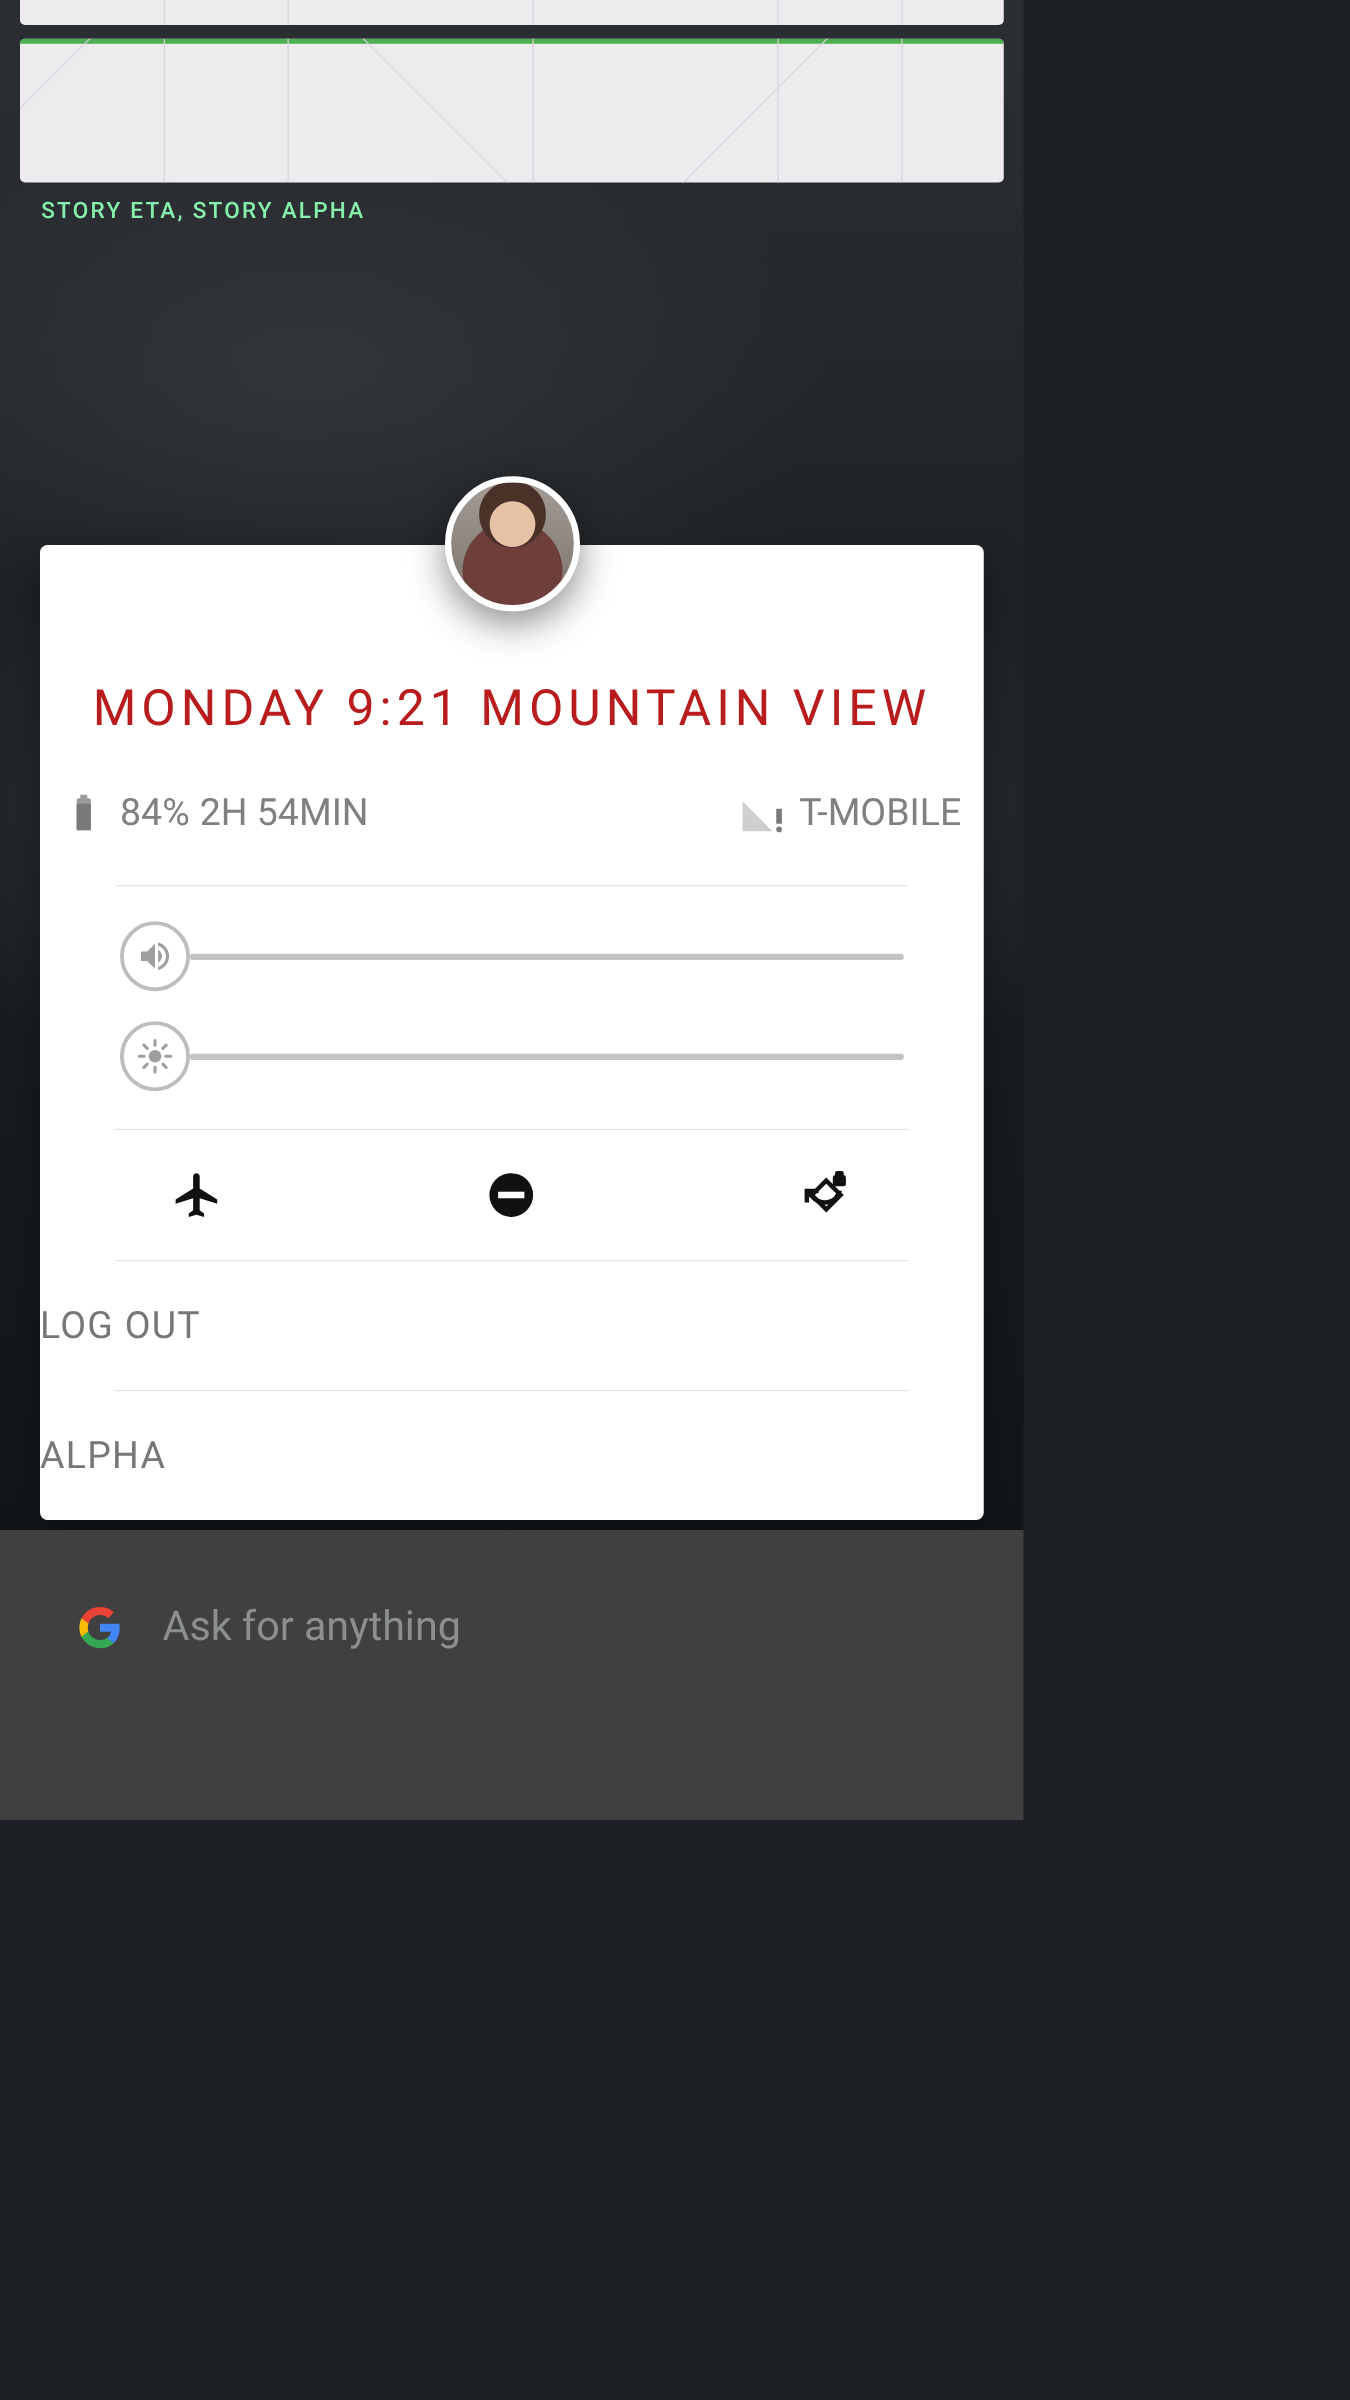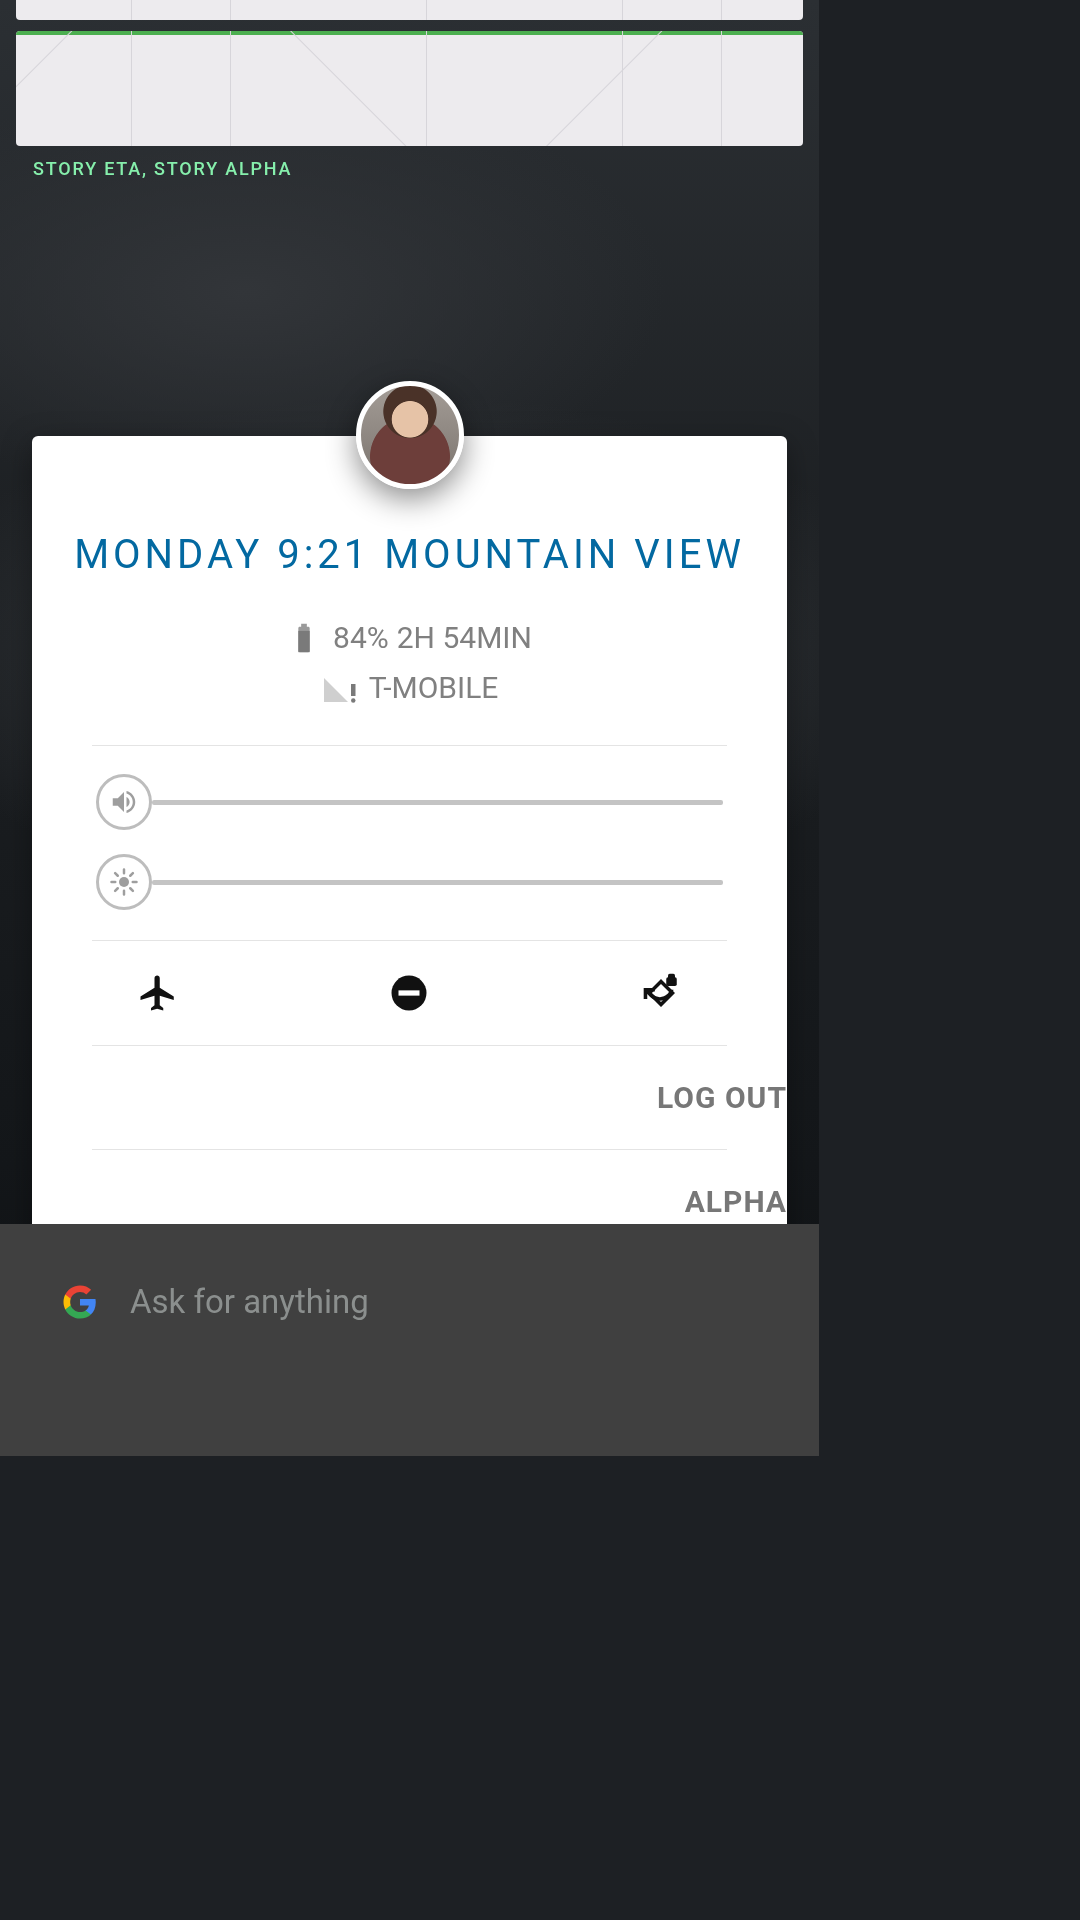--- a/index.html
+++ b/index.html
@@ -48,28 +48,28 @@
     border:5px solid #fff;
     background:
       radial-gradient(circle at 50% 34%, #e6c3a7 0 22%, transparent 23%),
       radial-gradient(circle at 50% 26%, #4a3228 0 30%, transparent 31%),
       radial-gradient(circle at 50% 72%, #6d3e3a 0 46%, transparent 47%),
       linear-gradient(#a39c96,#7a736d);
     box-shadow:0 10px 30px rgba(0,0,0,.45);
   }
 
   .datetime {
-    text-align:center; font-size:40px; font-weight:400; color:#0369a1;
-    letter-spacing:4px; padding:0 20px 42px;
+    text-align:center; font-size:40px; font-weight:400; color:#b91c1c;
+    letter-spacing:4px; padding:0 20px 42px;margin-top:12px;
   }
 
   .status-row {
     display:flex; align-items:center; justify-content:space-between;
     padding:0 18px 40px; gap:14px;
-    font-size:30px; color:#808080; white-space:nowrap;flex-direction:column;
+    font-size:30px; color:#808080; white-space:nowrap;
   }
   .status-item { display:flex; align-items:center; gap:12px; overflow:hidden; }
   .status-item span { overflow:hidden; text-overflow:clip; }
 
   .divider { height:1px; background:#e4e4e4; margin:0 60px; }
   .divider.full { margin:0 60px; }
 
   .sliders { padding:28px 64px 30px; }
   .slider { display:flex; align-items:center; gap:0; margin-bottom:24px; }
   .slider:last-child{margin-bottom:0}
@@ -80,21 +80,21 @@
   }
   .track { flex:1; height:5px; background:#c4c4c4; border-radius:2px; }
 
   .toggle-row {
     display:flex; align-items:center; justify-content:space-around;
     padding:22px 0;
   }
   .toggle { width:60px; height:60px; display:flex; align-items:center; justify-content:center; }
 
   .big-btn {
-    text-align:right; font-size:30px; font-weight:700; color:#777; letter-spacing:1px;
+    text-align:left; font-size:30px; font-weight:400; color:#777; letter-spacing:1px;
     padding:34px 0;
   }
 
   
   .search-area { position:absolute; left:0; right:0; top:1224px; bottom:0; background:#404040; }
   .search-row { display:flex; align-items:center; gap:32px; padding:58px 62px 0; }
   .g-logo { width:36px; height:36px; flex-shrink:0; }
   .search-text { font-size:33px; color:#8b8f8e; }
 
   

